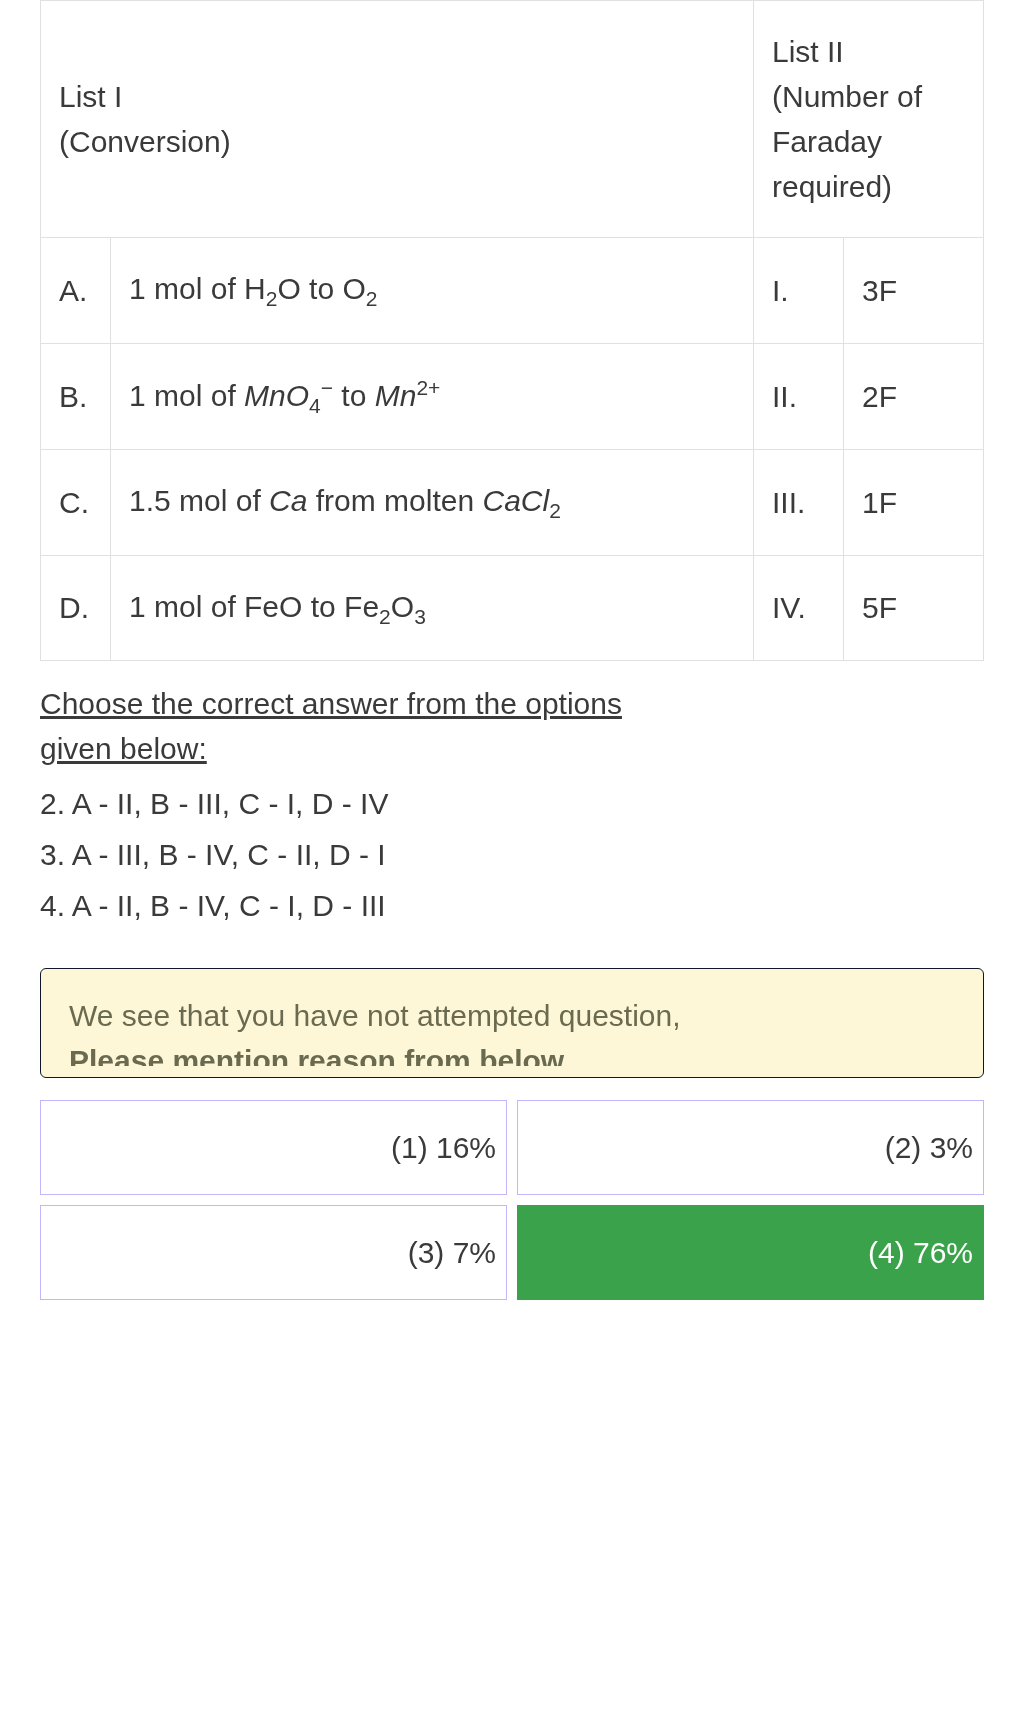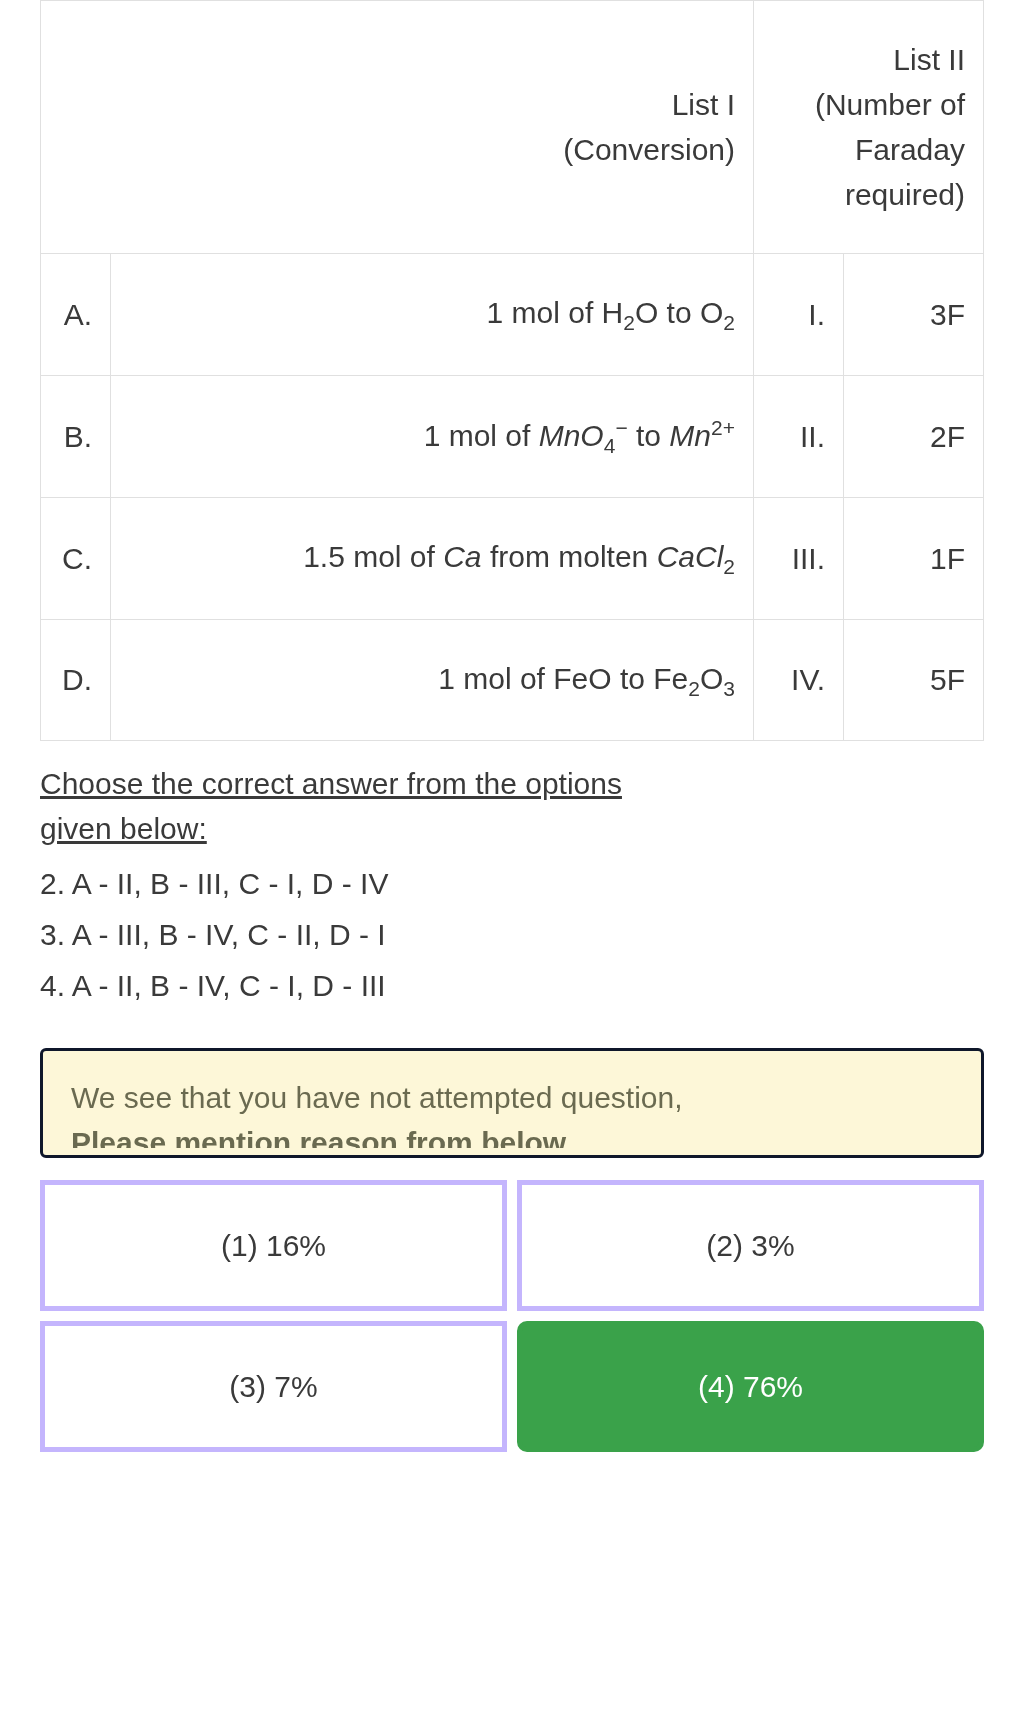--- a/index.html
+++ b/index.html
@@ -12,63 +12,62 @@
     line-height: 1.5;
   }
   .wrap { padding: 0 40px; }
   table.matching {
     width: 100%;
     border-collapse: collapse;
     margin-bottom: 20px;
   }
   table.matching td, table.matching th {
     border: 1px solid #e0e0e0;
-    padding: 36px 18px;
+    padding: 28px 18px;
     vertical-align: middle;
-    text-align: right;
+    text-align: left;
     font-weight: 400;
   }
   table.matching th { font-weight: 400; }
   .col-letter { width: 70px; }
   .col-roman  { width: 90px; }
   .col-val    { width: 140px; text-align:left; }
   .prompt { margin: 18px 0 10px 0; text-decoration: underline; }
   .options-list { margin-bottom: 40px; }
   .options-list div { margin: 6px 0; }
   .notice {
     background: #fdf7d8;
-    border: 3px solid #0f172a;
+    border: 1px solid #0f172a;
     border-radius: 6px;
     padding: 24px 28px 6px 28px;
     color: #6a6a50;
     margin: 0 0 0 0;
     overflow: hidden;
     height: 110px;
   }
   .notice .l2 { height: 28px; overflow: hidden; font-weight: bold; }
   .answer-grid {
     display: grid;
     grid-template-columns: 1fr 1fr;
     grid-template-rows: 1fr 1fr;
     gap: 10px;
     margin-top: 22px;
   }
   .answer-cell {
-    border: 5px solid #c4b5fd;
-    padding: 38px 10px;
-    text-align: center;
+    border: 1px solid #c4b5fd;
+    padding: 24px 10px;
+    text-align: right;
     font-size: 30px;
     color: #3a3a3a;
     background: #ffffff;
   }
   .answer-cell.correct {
     background: #3aa24a;
     color: #ffffff;
     border-color: #3aa24a;
-    border-radius: 10px;
   }
   sub { font-size: 0.7em; vertical-align: sub; }
   sup { font-size: 0.7em; vertical-align: super; }
   .ital { font-style: italic; font-family: Liberation Sans, sans-serif; }
 </style>
 </head>
 <body>
 
 <div class="wrap">
 

